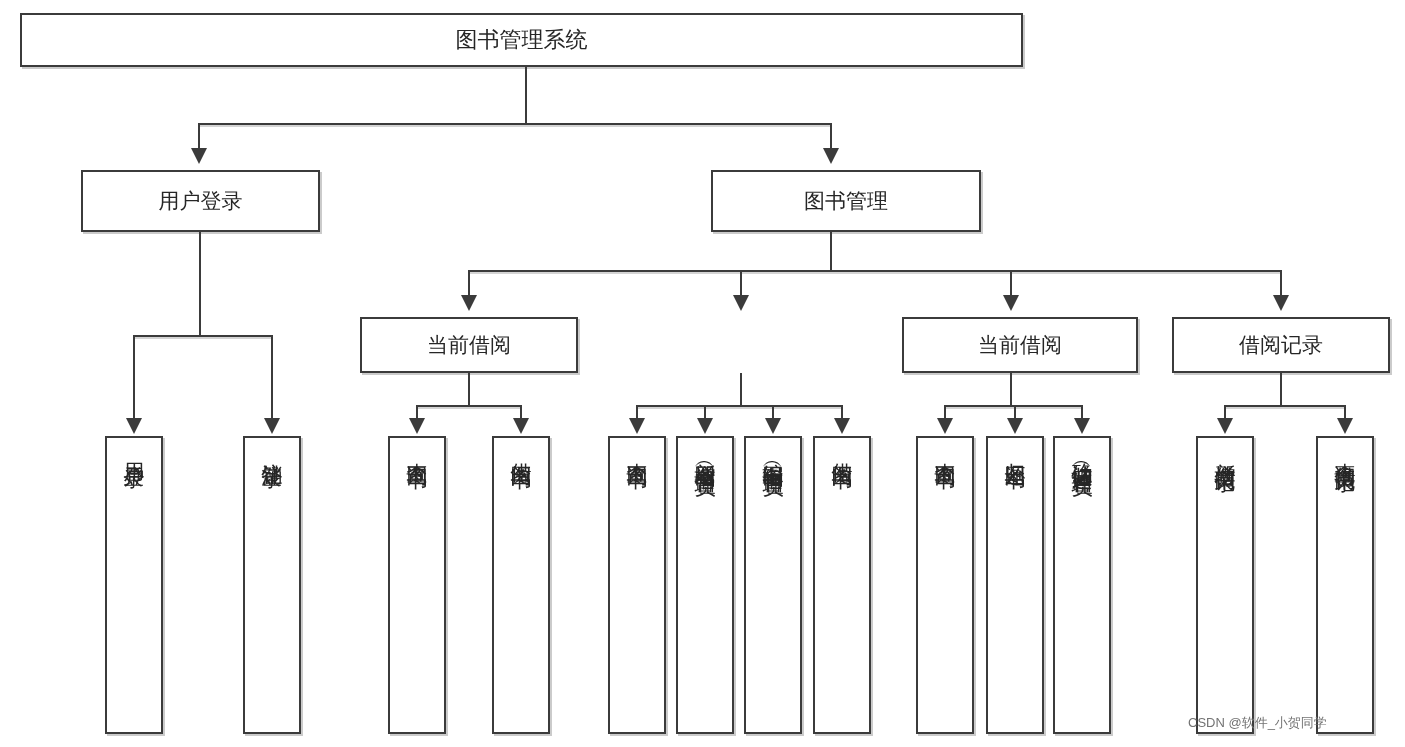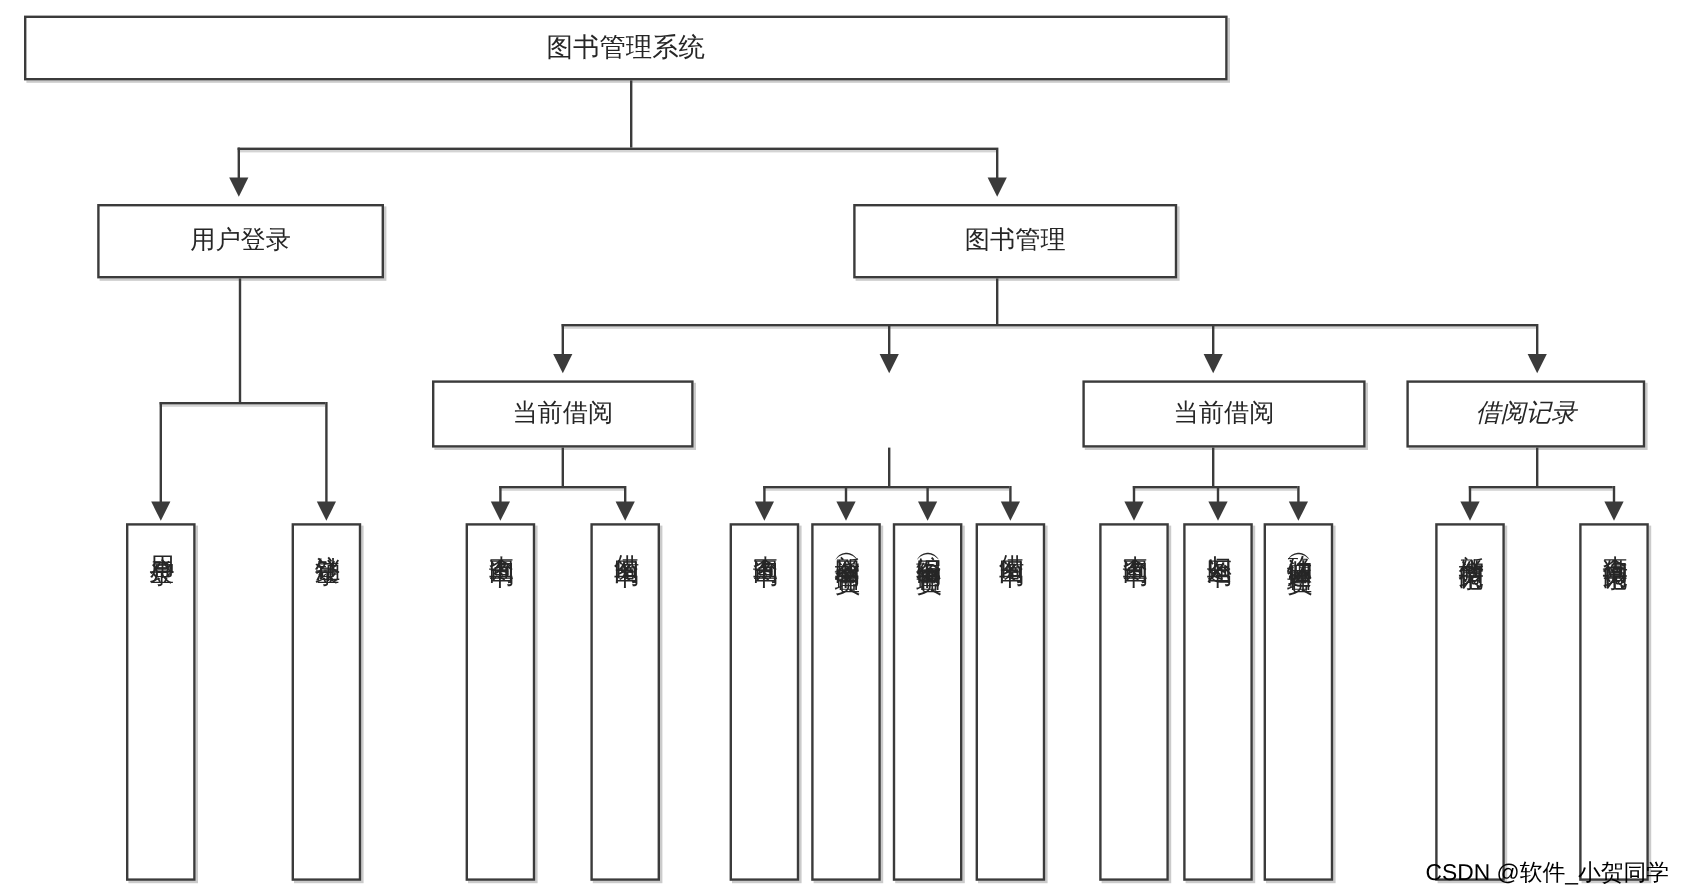--- a/index.html
+++ b/index.html
@@ -43,22 +43,22 @@
   .hline{position:absolute;height:0;border-top:2px solid #3b3b3b;
          box-shadow:0 2px 0 0 rgba(170,170,170,.5);}
   .arrow{position:absolute;width:0;height:0;
          border-left:8px solid transparent;
          border-right:8px solid transparent;
          border-top:16px solid #3b3b3b;}
 
   
   .watermark{
     position:absolute;
-    color:#000000;
-    font-size:19px;
+    color:#737373;
+    font-size:13px;
     white-space:nowrap;
     user-select:none;
   }
 </style>
 </head>
 <body>
 
 <div id="stage">
 
   <div class="node root" style="left:20px;top:13px;width:1003px;height:54px;">
@@ -101,21 +101,21 @@
 
   <div class="vline" style="left:1280px;top:270px;height:26px;"></div>
   <div class="arrow" style="left:1273px;top:295px;"></div>
 
   <div class="node lvl2" style="left:360px;top:317px;width:218px;height:56px;">
     <span>当前借阅</span>
   </div>
   <div class="node lvl2" style="left:902px;top:317px;width:236px;height:56px;">
     <span>当前借阅</span>
   </div>
-  <div class="node lvl2" style="left:1172px;top:317px;width:199px;height:56px;font-style:italic;">
+  <div class="node lvl2" style="left:1172px;top:317px;width:218px;height:56px;">
     <span>借阅记录</span>
   </div>
 
   <div class="vline" style="left:468px;top:373px;height:32px;"></div>
   <div class="hline" style="left:416px;top:405px;width:104px;"></div>
   <div class="vline" style="left:416px;top:405px;height:14px;"></div>
   <div class="arrow" style="left:409px;top:418px;"></div>
   <div class="vline" style="left:520px;top:405px;height:14px;"></div>
   <div class="arrow" style="left:513px;top:418px;"></div>
 

